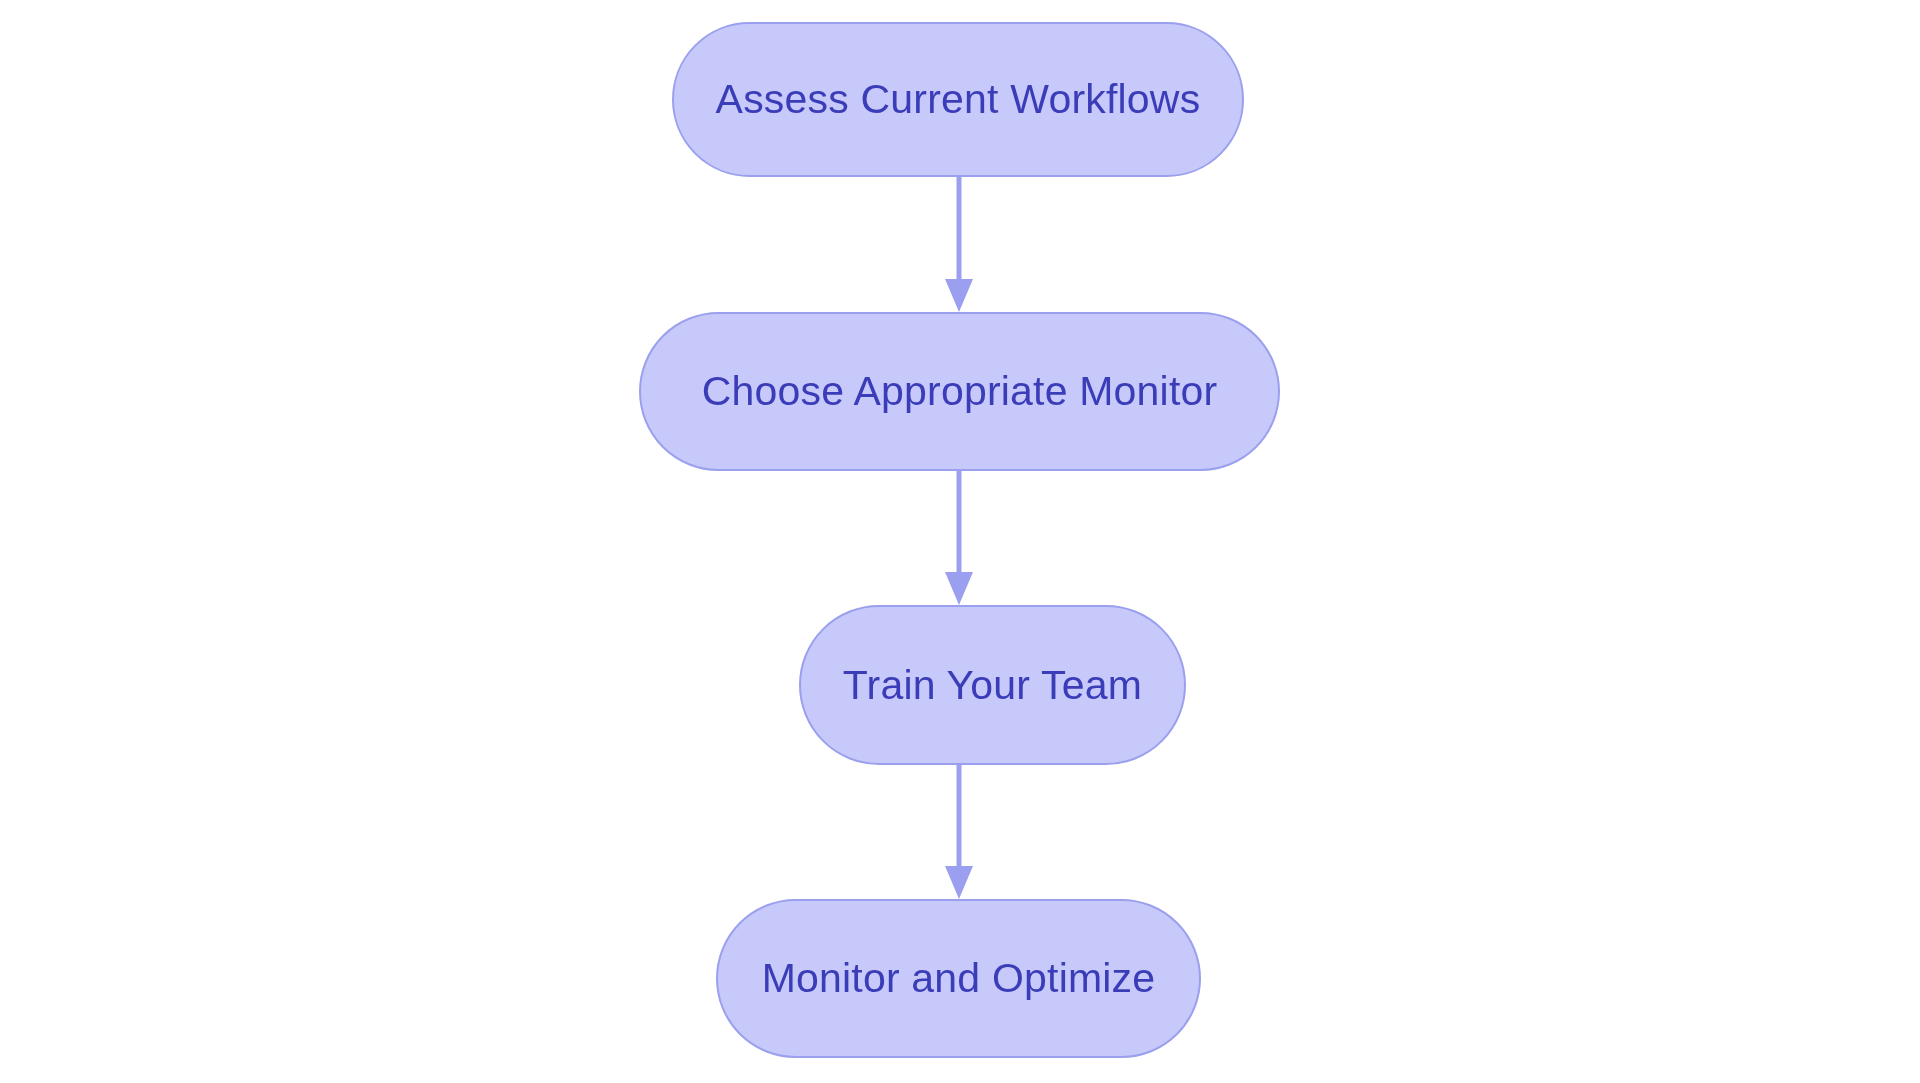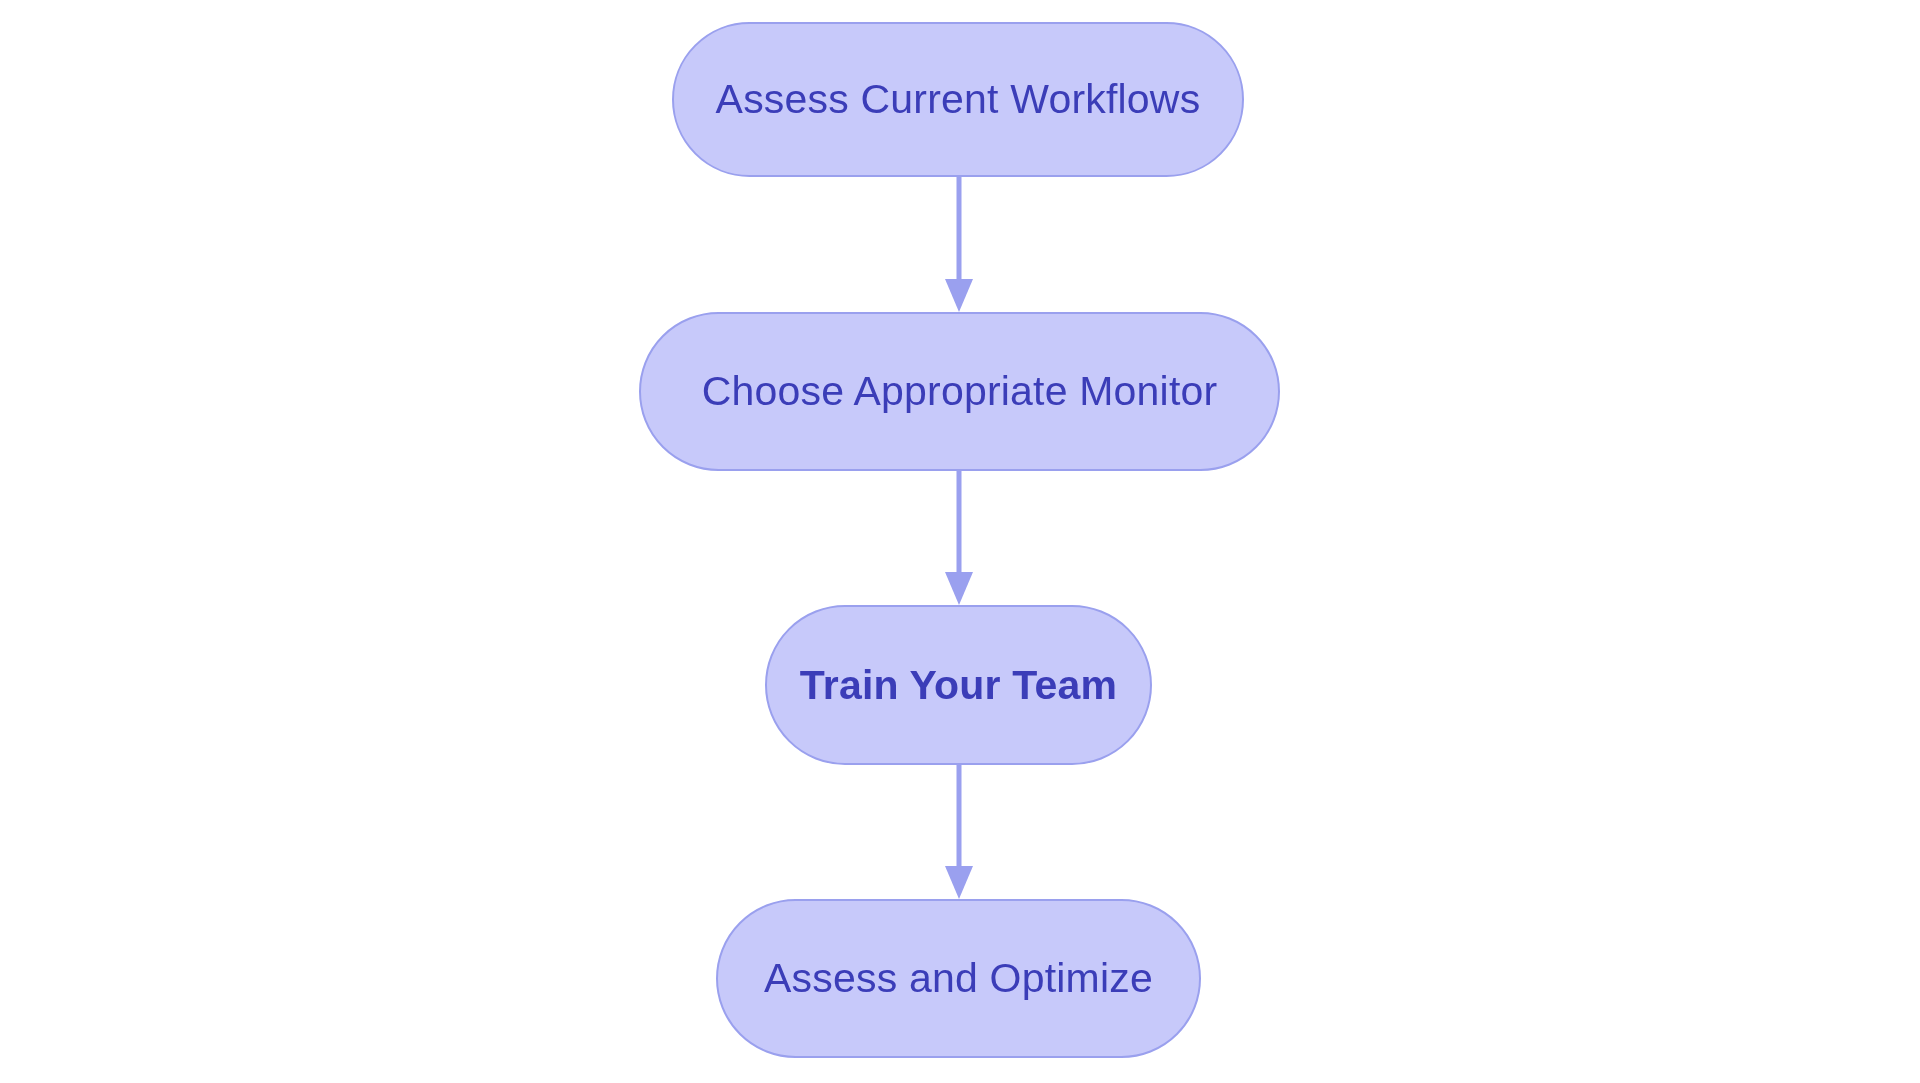--- a/index.html
+++ b/index.html
@@ -33,21 +33,21 @@
     border-radius: 80px;
     color: var(--node-text);
     font-size: 41px;
     font-weight: 500;
     letter-spacing: 0.2px;
     text-align: center;
     white-space: nowrap;
   }
   .node-1 { left: 672px; top: 22px;  width: 572px; height: 155px; }
   .node-2 { left: 639px; top: 312px; width: 641px; height: 159px; }
-  .node-3 { left: 765px; top: 605px; width: 387px; height: 160px; font-weight: bold; }
+  .node-3 { left: 799px; top: 605px; width: 387px; height: 160px; }
   .node-4 { left: 716px; top: 899px; width: 485px; height: 159px; }
   .arrow {
     position: absolute;
     left: 941px;
     width: 36px;
     height: 135px;
     color: var(--arrow);
   }
   .arrow-1 { top: 177px; }
   .arrow-2 { top: 470px; }
@@ -79,16 +79,16 @@
   <div class="node node-3">
     <span>Train Your Team</span>
   </div>
 
   <svg class="arrow arrow-3" viewBox="0 0 36 135" xmlns="http://www.w3.org/2000/svg" aria-hidden="true">
     <rect x="15.5" y="0" width="5" height="104" fill="currentColor"></rect>
     <polygon points="4,102 32,102 18,135" fill="currentColor"></polygon>
   </svg>
 
   <div class="node node-4">
-    <span>Assess and Optimize</span>
+    <span>Monitor and Optimize</span>
   </div>
 
 </div>
 
 </body></html>

